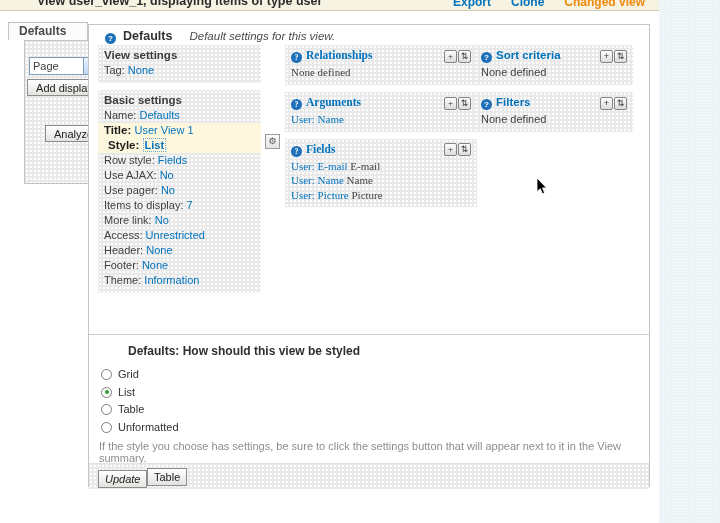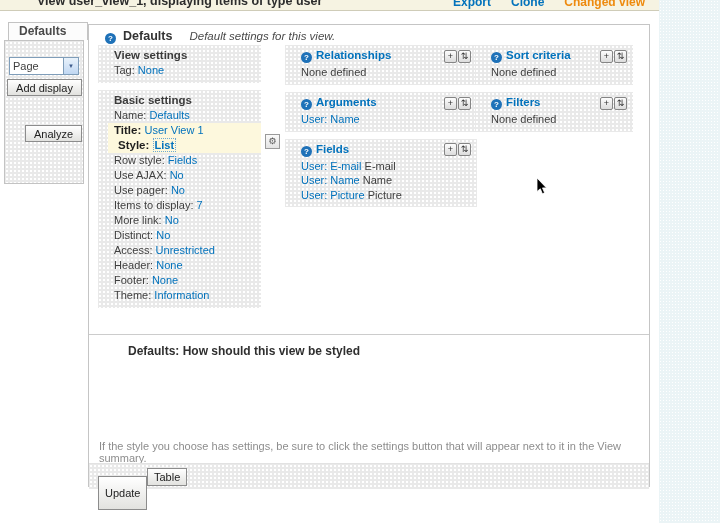--- a/index.html
+++ b/index.html
@@ -23,21 +23,21 @@
   .toplink{font-weight:bold; font-size:12px; color:var(--link); text-decoration:none; cursor:pointer;}
   .toplink.changed{color:var(--changed);}
 
   
   .sidebar-tab{position:absolute; left:8px; top:22px; width:80px; height:18px; background:#fcfcfc;
     border:1px solid #c3c3c3; border-bottom:none; font-weight:bold; font-size:12px; color:#4a4a4a;
     line-height:17px; padding-left:10px; cursor:pointer;}
   .dotted{background-color:#e9e9e9;
     background-image:radial-gradient(circle,#ffffff 0.9px,rgba(255,255,255,0) 1.1px);
     background-size:4px 4px;}
-  .sidebar{position:absolute; left:4px; top:40px; width:80px; height:144px; border:1px solid #c3c3c3;}
+  .sidebar{position:absolute; left:24px; top:40px; width:80px; height:144px; border:1px solid #c3c3c3;}
 
   .select{position:absolute; left:4px; top:16px; width:70px; height:18px; background:#fff;
     border:1px solid #7f9db9; font-size:11px; line-height:16px; padding-left:3px; cursor:pointer;}
   .select-arrow{position:absolute; right:0; top:0; bottom:0; width:15px;
     background:linear-gradient(#e9f2fb,#c0d7f2); border-left:1px solid #7f9db9;
     font-size:6px; color:#3f5c8c; text-align:center; line-height:16px;}
 
   .btn{display:inline-block; border:1px solid #8c8c8c; border-radius:0;
     background:linear-gradient(#ffffff,#e2e2df); font-family:inherit; font-size:11px; color:#222;
     text-align:center; cursor:pointer; padding:1px 6px;}
@@ -49,24 +49,24 @@
     border:1px solid #c5c5c5;}
   .heading-row{position:absolute; left:16px; top:4px; white-space:nowrap;}
   .help-icon{display:inline-block; width:11px; height:11px; border-radius:50%; background:#1e71b8;
     color:#fff; font-size:8px; font-weight:bold; text-align:center; line-height:11px;
     margin-right:4px; vertical-align:-1px; cursor:pointer;}
   .main-heading{font-weight:bold; font-size:12.5px; color:#333;}
   .main-desc{font-style:italic; font-size:11.5px; color:#4a4a4a; margin-left:14px;}
 
   .col{position:absolute; top:20px;}
   .col1{left:9px; width:163px;}
-  .col2{left:196px; width:192px;}
+  .col2{left:196px; width:192px;font-family:Liberation Serif, serif;}
   .col3{left:386px; width:158px;}
 
-  .sbox{padding:4px 6px 5px 16px; margin-bottom:7px; position:relative;}
+  .sbox{padding:4px 6px 5px 6px; margin-bottom:7px; position:relative;}
   .sbox-title{font-weight:bold; font-size:11.5px; color:#3b3b3b; margin-bottom:2px;}
   .sbox-head{display:flex; justify-content:space-between; align-items:center; margin-bottom:2px;}
   .sbox-link{font-weight:bold; font-size:11.5px; color:var(--link); text-decoration:none; cursor:pointer;}
   .mini-btns{display:flex; gap:1px;}
   .mini-btn{display:inline-block; width:13px; height:13px; border:1px solid #858585; border-radius:2px;
     background:linear-gradient(#fdfdfd,#dcdcdc); font-size:9px; line-height:11px; text-align:center;
     color:#333; cursor:pointer;}
   .srow{line-height:15px; color:#3f3f3f;}
   .lnk{color:var(--link); text-decoration:none; cursor:pointer;text-align:center;}
   .fitem{line-height:14.5px; white-space:nowrap;}
@@ -87,21 +87,21 @@
   .form-heading{position:absolute; left:12px; top:9px; font-weight:bold; font-size:12px; color:#2f2f2f;padding-left:27px;}
   .radio-list{position:absolute; left:12px; top:33px;}
   .radio-row{display:block; height:17.5px; cursor:pointer; white-space:nowrap;}
   .radio{display:inline-block; width:11px; height:11px; border:1px solid #7b7b7b; border-radius:50%;
     background:#fff; vertical-align:-2px; margin-right:6px; position:relative;}
   .radio.sel::after{content:""; position:absolute; left:2.5px; top:2.5px; width:4px; height:4px;
     border-radius:50%; background:#2f9e2f;}
   .radio-label{color:#333;}
   .form-help{position:absolute; left:10px; top:105px; width:540px; color:#8d8d8d; font-size:11px;}
   .button-strip{position:absolute; left:0; right:0; top:128px; height:26px; border-top:1px solid #e2e2e2;}
-  .btn-update{position:absolute; left:9px; top:12px; height:34px;}
+  .btn-update{position:absolute; left:9px; top:6px; height:18px;font-style:italic;}
   .btn-cancel{position:absolute; left:58px; top:4px; height:18px;}
 
   .cursor{position:absolute; left:536px; top:178px; width:12px; height:18px; pointer-events:none;}
 </style>
 </head>
 <body>
 
 <div class="page">
   <div class="blue-strip"></div>
 
@@ -143,21 +143,20 @@
         <div class="sbox-title">Basic settings</div>
         <div id="basic-rows">
             <div class="brow"><span class="brow-label">Name: </span><a class="lnk">Defaults</a></div>
             <div class="brow hl"><span class="brow-label b">Title: </span><a class="lnk">User View 1</a></div>
             <div class="brow hl indent"><span class="brow-label b">Style: </span><a class="lnk outlined">List</a></div>
             <div class="brow"><span class="brow-label">Row style: </span><a class="lnk">Fields</a></div>
             <div class="brow"><span class="brow-label">Use AJAX: </span><a class="lnk">No</a></div>
             <div class="brow"><span class="brow-label">Use pager: </span><a class="lnk">No</a></div>
             <div class="brow"><span class="brow-label">Items to display: </span><a class="lnk">7</a></div>
             <div class="brow"><span class="brow-label">More link: </span><a class="lnk">No</a></div>
-            <div class="brow"><span class="brow-label">Distinct: </span><a class="lnk">No</a></div>
             <div class="brow"><span class="brow-label">Access: </span><a class="lnk">Unrestricted</a></div>
             <div class="brow"><span class="brow-label">Header: </span><a class="lnk">None</a></div>
             <div class="brow"><span class="brow-label">Footer: </span><a class="lnk">None</a></div>
             <div class="brow"><span class="brow-label">Theme: </span><a class="lnk">Information</a></div>
           </div>
         <span class="gear-btn">⚙</span>
       </div>
     </div>
 
     <div class="col col2">
@@ -217,20 +216,26 @@
               <span class="mini-btn">+</span>
               <span class="mini-btn">⇅</span>
             </span>
         </div>
         <div class="srow">None defined</div>
       </div>
     </div>
 
     <div class="form-area">
       <div class="form-heading">Defaults: How should this view be styled</div>
+      <div class="radio-list" id="radio-list">
+          <label class="radio-row"><span class="radio"></span><span class="radio-label">Grid</span></label>
+          <label class="radio-row"><span class="radio sel"></span><span class="radio-label">List</span></label>
+          <label class="radio-row"><span class="radio"></span><span class="radio-label">Table</span></label>
+          <label class="radio-row"><span class="radio"></span><span class="radio-label">Unformatted</span></label>
+        </div>
       <div class="form-help">If the style you choose has settings, be sure to click the settings button that will appear next to it in the View summary.</div>
       <div class="button-strip dotted">
         <button class="btn btn-update">Update</button>
         <button class="btn btn-cancel">Table</button>
       </div>
     </div>
   </div>
 
   <svg class="cursor" viewBox="0 0 12 18">
     <path d="M1,0 L1,13.5 L4.3,10.8 L6.4,15.8 L8.6,14.8 L6.5,9.9 L10.5,9.9 Z" fill="#000" stroke="#fff" stroke-width="0.8"></path>

